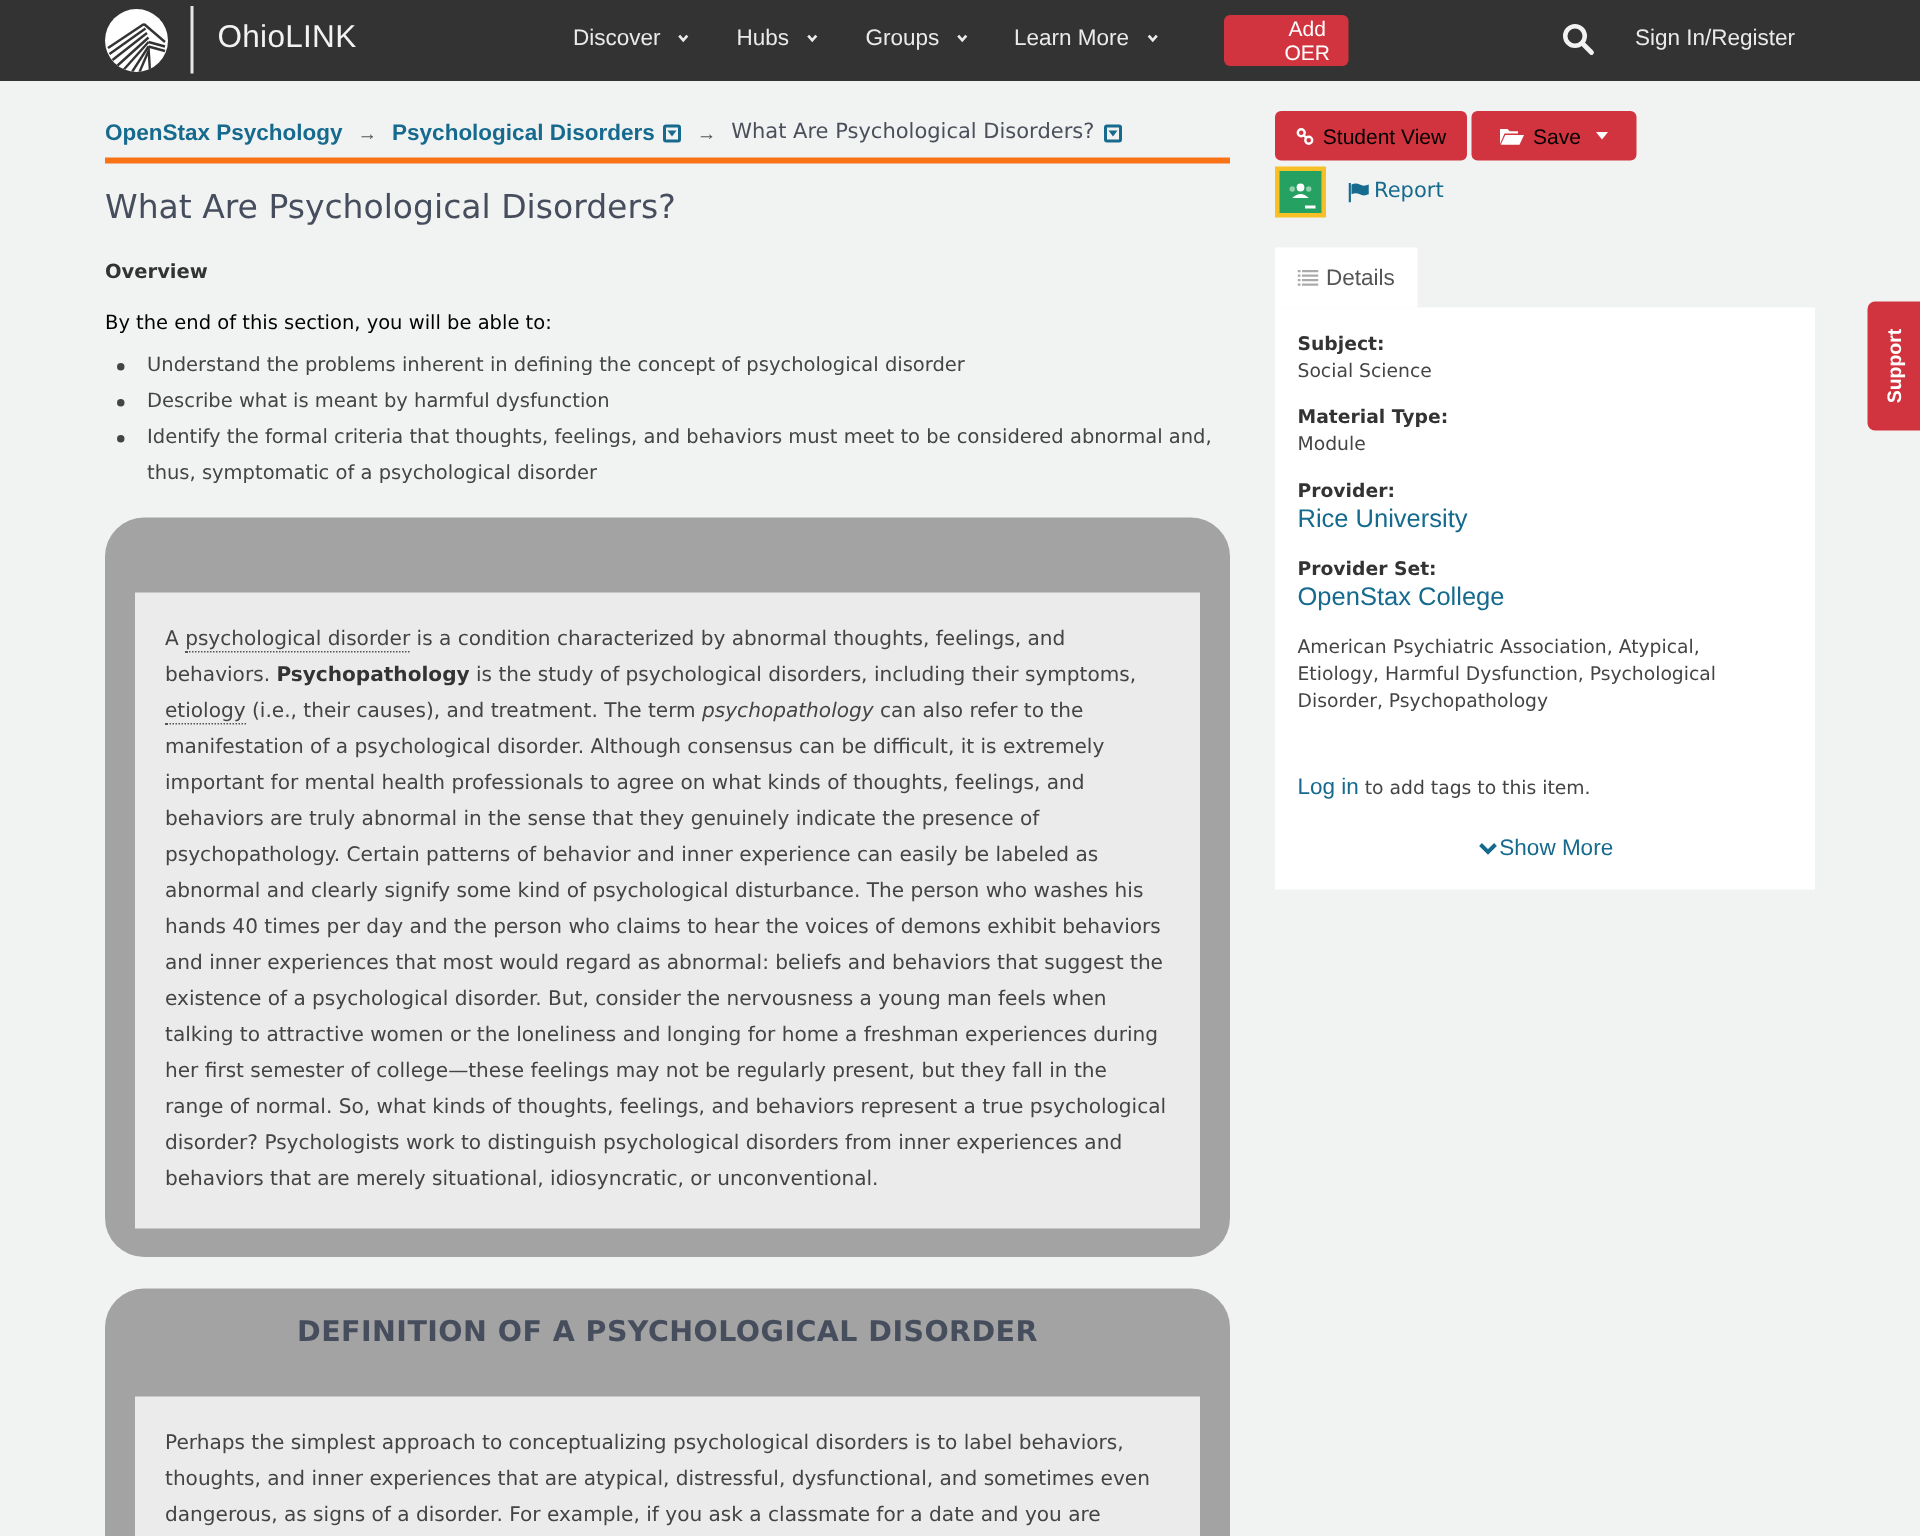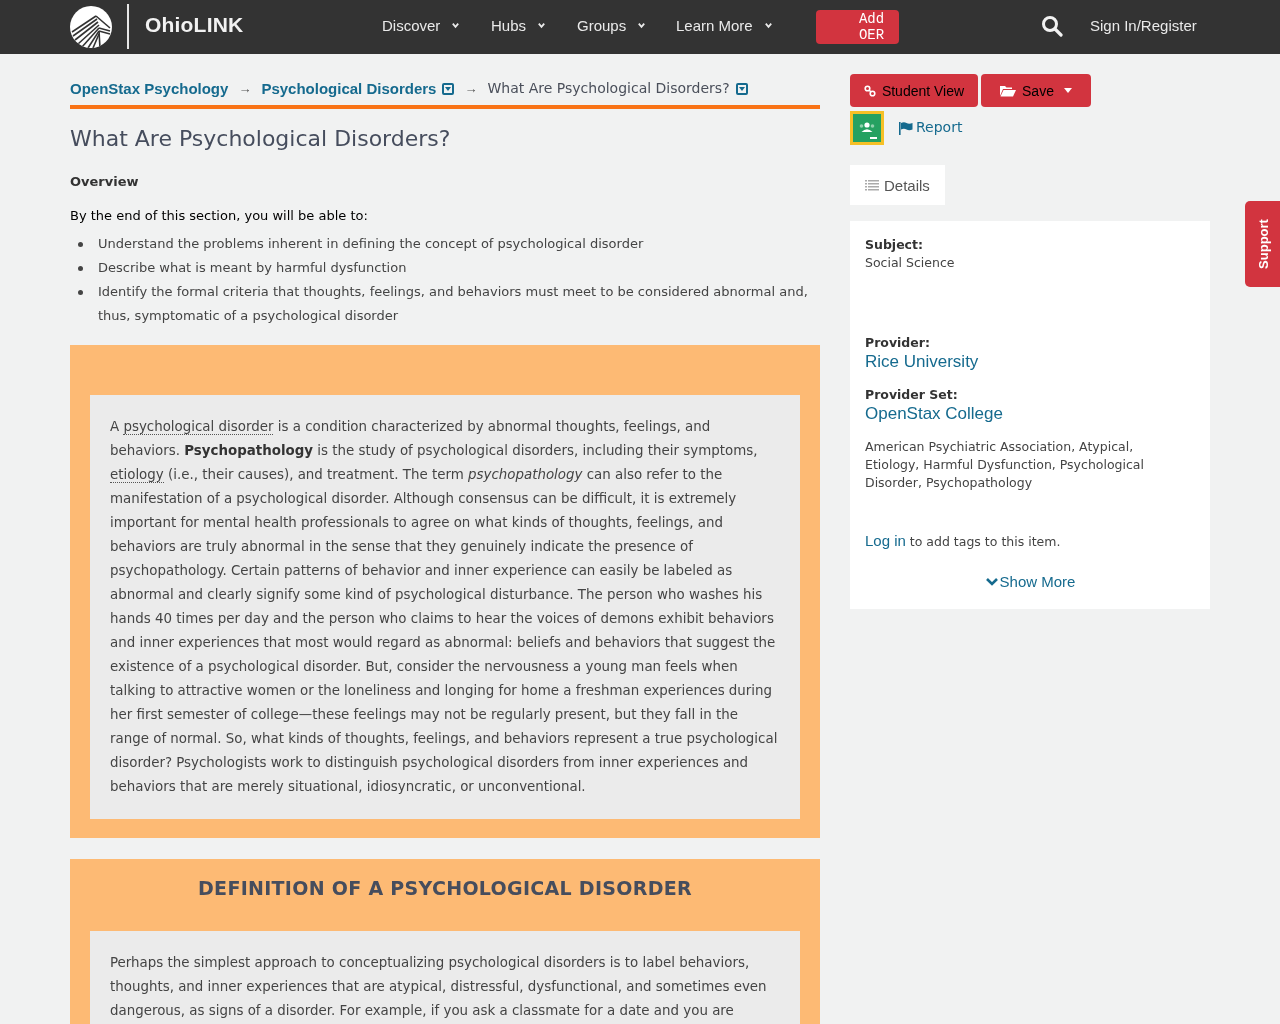--- a/index.html
+++ b/index.html
@@ -5,45 +5,45 @@
   * { box-sizing: border-box; margin: 0; padding: 0; }
   html, body { width: 1280px; height: 1024px; overflow: hidden; }
   body { background: #f1f2f2; font-family: "DejaVu Sans", sans-serif; color: #333; position: relative; }
   a { text-decoration: none; }
 
   
   .topnav { position: absolute; left: 0; top: 0; width: 1280px; height: 54px; background: #333333; }
   .logo { position: absolute; left: 70px; top: 6px; width: 42px; height: 42px; border-radius: 50%; background: #fff; overflow: hidden; }
   .logo svg { display: block; }
   .logo-divider { position: absolute; left: 127px; top: 4px; width: 2px; height: 45px; background: #e6e6e6; }
-  .logo-text { position: absolute; left: 145px; top: 13px; font-family: "Liberation Sans", sans-serif; font-weight: bold; font-size: 21px; color: #f2f2f2; letter-spacing: 0.2px; }
+  .logo-text { position: absolute; left: 145px; top: 13px; font-family: "Liberation Sans", sans-serif; font-weight: normal; font-size: 21px; color: #f2f2f2; letter-spacing: 0.2px; }
   .nav-item { position: absolute; top: 17px; font-family: "Liberation Sans", sans-serif; font-size: 15px; color: #eaeaea; display: flex; align-items: center; cursor: pointer; }
   .nav-item .chev { margin-left: 11px; display: inline-block; width: 9px; height: 9px; }
-  .add-oer { position: absolute; left: 816px; top: 10px; width: 83px; height: 34px; background: #d2343f; color: #fff; border-radius: 4px; font-family: Liberation Mono, monospace; font-size: 14px; display: flex; align-items: center; justify-content: center; border: none; padding-left: 28px; }
+  .add-oer { position: absolute; left: 816px; top: 10px; width: 83px; height: 34px; background: #d2343f; color: #fff; border-radius: 4px; font-family: Liberation Sans, sans-serif; font-size: 14px; display: flex; align-items: center; justify-content: center; border: none; padding-left: 28px; }
   .search-btn { position: absolute; left: 1041px; top: 15px; width: 22px; height: 22px; }
   .signin { position: absolute; left: 1090px; top: 17px; font-family: "Liberation Sans", sans-serif; font-size: 15px; color: #eaeaea; }
 
   
   .breadcrumb { position: absolute; left: 70px; top: 80px; width: 750px; height: 29px; border-bottom: 4px solid #f97316; display: flex; align-items: flex-start; font-family: "Liberation Sans", sans-serif; font-size: 15px; }
   .bc-link { color: #156a8e; font-weight: bold; }
   .bc-arrow { color: #555; margin: 0 10px; font-size: 13px; padding-top: 1px; }
   .bc-current { color: #4a4f5a; font-family: "DejaVu Sans", sans-serif; font-size: 14px; }
   .bc-drop { display: inline-block; width: 12px; height: 12px; border: 2px solid #156a8e; border-radius: 2px; margin-left: 6px; position: relative; top: 3px; }
   .bc-drop::after { content: ""; position: absolute; left: 1px; top: 2px; border-left: 3px solid transparent; border-right: 3px solid transparent; border-top: 4px solid #156a8e; }
 
   
   .page-title { position: absolute; left: 70px; top: 126px; font-family: "DejaVu Sans", sans-serif; font-size: 22px; color: #464d5d; font-weight: normal; }
   .overview-label { position: absolute; left: 70px; top: 174px; font-size: 13px; font-weight: bold; color: #333; }
   .intro { position: absolute; left: 70px; top: 208px; font-size: 13px; color: #000000; }
   .objectives { position: absolute; left: 98px; top: 232px; width: 720px; list-style: none; font-size: 13px; color: #444; line-height: 24px; }
   .objectives li { position: relative; }
   .objectives li::before { content: ""; position: absolute; left: -20px; top: 10px; width: 5px; height: 5px; border-radius: 50%; background: #444; }
 
   
-  .card { position: absolute; left: 70px; width: 750px; background: #fdba74; }
+  .card { position: absolute; left: 70px; width: 750px; background: #a3a3a3; border-radius: 26px; }
   .card1 { top: 345px; height: 493px; }
   .note { position: absolute; left: 20px; width: 710px; background: #ebebeb; padding: 20px 20px; font-size: 13.4px; line-height: 24px; color: #444; }
   .card1 .note { top: 50px; height: 424px; }
   .note .term { border-bottom: 1px dotted #555; }
   .note b { color: #333; }
   .card2 { top: 859px; height: 200px; }
   .section-heading { position: absolute; left: 0; top: 18px; width: 750px; text-align: center; font-size: 19px; font-weight: bold; color: #464d5d; letter-spacing: 0.3px; }
   .card2 .note { top: 72px; height: 130px; }
 
   
@@ -52,21 +52,21 @@
   .btn-save { left: 981px; width: 110px; }
   .btn-red svg { margin-right: 6px; }
   .caret { display: inline-block; margin-left: 10px; border-left: 4px solid transparent; border-right: 4px solid transparent; border-top: 5px solid #fff; }
   .gclass { position: absolute; left: 850px; top: 111px; width: 34px; height: 34px; background: #f6c026; padding: 3px; }
   .gclass-inner { width: 28px; height: 28px; background: #25a161; position: relative; }
   .report { position: absolute; left: 899px; top: 119px; font-size: 14px; color: #156a8e; display: flex; align-items: flex-end; }
   .report svg { margin-right: 3px; }
 
   .details-tab { position: absolute; left: 850px; top: 165px; width: 95px; height: 40px; background: #fff; display: flex; align-items: center; padding-left: 15px; font-family: "Liberation Sans", sans-serif; font-size: 15px; color: #555; }
   .details-tab svg { margin-right: 5px; }
-  .details-panel { position: absolute; left: 850px; top: 205px; width: 360px; height: 388px; background: #fff; margin-top: 16px; }
+  .details-panel { position: absolute; left: 850px; top: 205px; width: 360px; height: 388px; background: #fff; }
   .dl { position: absolute; left: 15px; width: 320px; }
   .dl-label { font-size: 12.5px; font-weight: bold; color: #333; line-height: 18px; }
   .dl-value { font-size: 12.5px; color: #444; line-height: 18px; }
   .dl-link { font-family: "Liberation Sans", sans-serif; font-size: 17px; color: #156a8e; line-height: 20px; }
   .login-line { position: absolute; left: 15px; top: 311px; font-size: 12.5px; color: #444; }
   .login-line a { font-family: "Liberation Sans", sans-serif; font-size: 15px; color: #156a8e; }
   .show-more { position: absolute; left: 0; top: 352px; width: 360px; text-align: center; font-family: "Liberation Sans", sans-serif; font-size: 15px; color: #156a8e; display: flex; justify-content: center; align-items: center; }
   .show-more svg { margin-right: 1px; }
 
   .support { position: absolute; left: 1245px; top: 201px; width: 40px; height: 86px; background: #d2343f; border-radius: 5px 0 0 5px; }
@@ -212,20 +212,24 @@
     </g>
   </svg>
   <span>Details</span>
 </div>
 
 <aside class="details-panel">
   <div class="dl" style="top:15px">
     <div class="dl-label">Subject:</div>
     <div class="dl-value">Social Science</div>
   </div>
+  <div class="dl" style="top:64px">
+    <div class="dl-label">Material Type:</div>
+    <div class="dl-value">Module</div>
+  </div>
   <div class="dl" style="top:113px">
     <div class="dl-label">Provider:</div>
     <a class="dl-link">Rice University</a>
   </div>
   <div class="dl" style="top:165px">
     <div class="dl-label">Provider Set:</div>
     <a class="dl-link">OpenStax College</a>
   </div>
   <div class="dl" style="top:217px">
     <div class="dl-value">American Psychiatric Association, Atypical, Etiology, Harmful Dysfunction, Psychological Disorder, Psychopathology</div>

